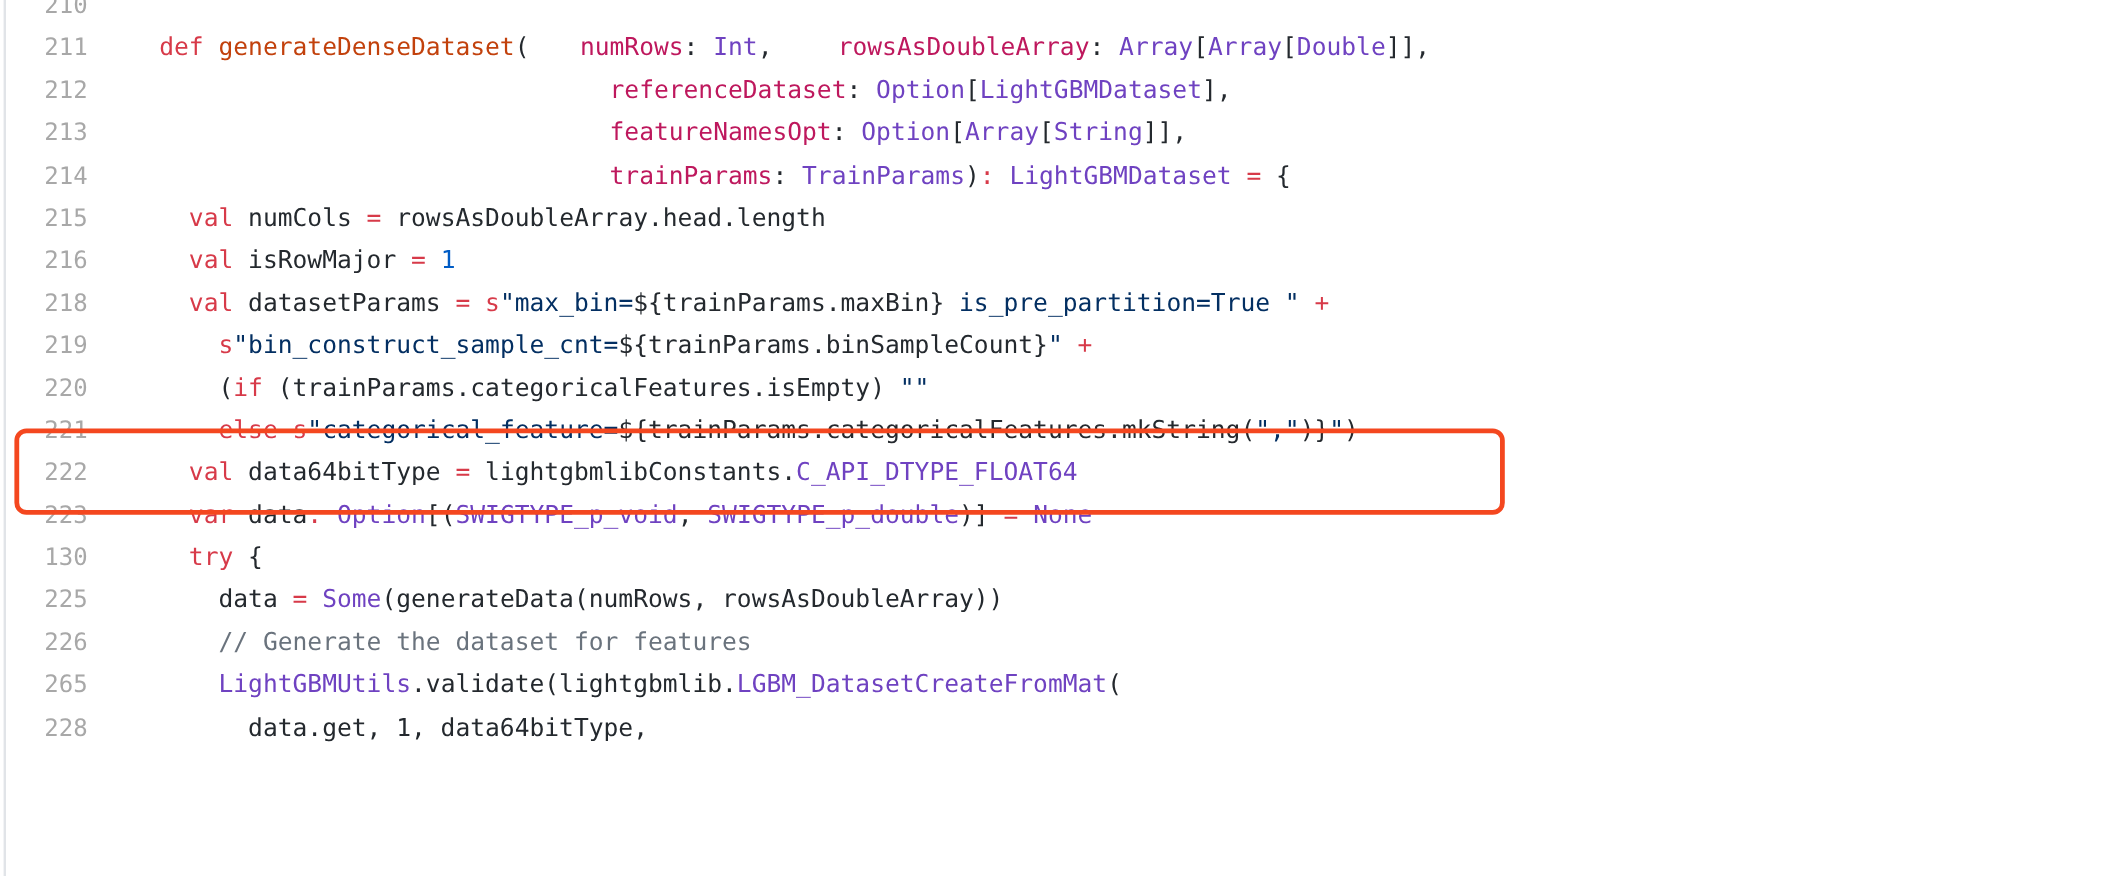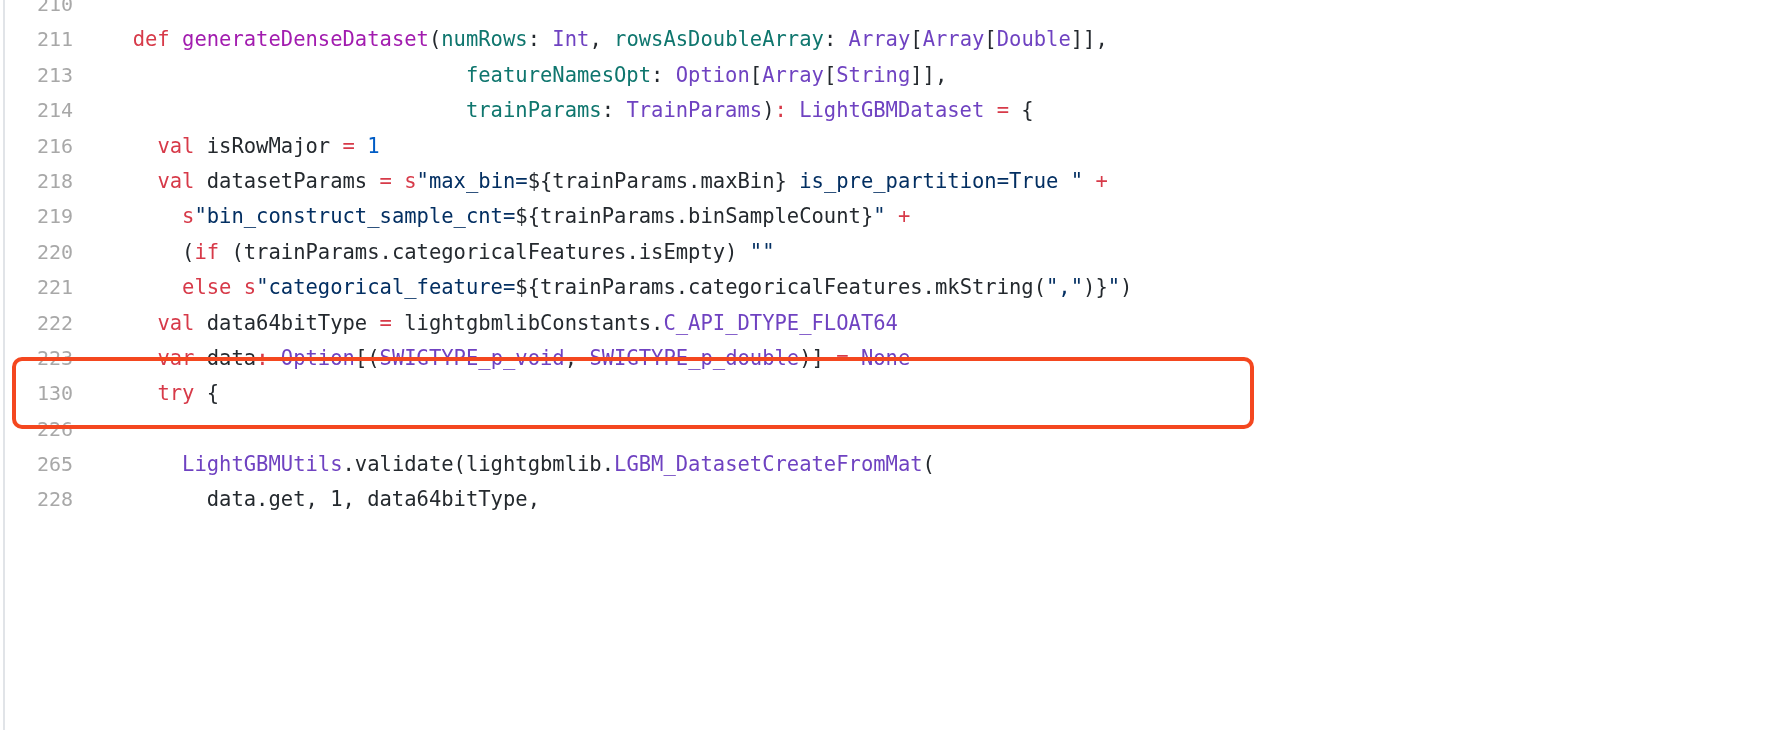--- a/index.html
+++ b/index.html
@@ -51,22 +51,22 @@
       text-align: right;
       color: #a8a8a8;
       font-size: 20px;
     }
     .code {
       position: absolute;
       left: 108px;
       color: #24292e;
     }
     .tok-kw { color: #d73a49; }
-    .tok-fn { color: #a21caf; }
-    .tok-param { color: #0f766e; }
+    .tok-fn { color: #c2410c; }
+    .tok-param { color: #be185d; margin-left: 42px; }
     .tok-type { color: #6f42c1; margin-top: 12px; }
     .tok-str { color: #032f62; }
     .tok-num { color: #005cc5; }
     .tok-op { color: #d73a49; }
     .tok-com { color: #6a737d; }
     .tok-plain { color: #24292e; }
 
     .highlight-box {
       position: absolute;
       left: 12px;
@@ -79,28 +79,31 @@
     }
   </style>
 </head>
 <body>
 
 <div class="code-view">
   <div class="left-border"></div>
   <div class="code-lines" id="code-lines">
       <div class="line"><span class="ln">210</span><span class="code"></span></div>
       <div class="line"><span class="ln">211</span><span class="code"><span class="tok-plain">  </span><span class="tok-kw">def</span><span class="tok-plain"> </span><span class="tok-fn">generateDenseDataset</span><span class="tok-plain">(</span><span class="tok-param">numRows</span><span class="tok-plain">: </span><span class="tok-type">Int</span><span class="tok-plain">, </span><span class="tok-param">rowsAsDoubleArray</span><span class="tok-plain">: </span><span class="tok-type">Array</span><span class="tok-plain">[</span><span class="tok-type">Array</span><span class="tok-plain">[</span><span class="tok-type">Double</span><span class="tok-plain">]],</span></span></div>
+      <div class="line"><span class="ln">212</span><span class="code"><span class="tok-plain">                             </span><span class="tok-param">referenceDataset</span><span class="tok-plain">: </span><span class="tok-type">Option</span><span class="tok-plain">[</span><span class="tok-type">LightGBMDataset</span><span class="tok-plain">],</span></span></div>
       <div class="line"><span class="ln">213</span><span class="code"><span class="tok-plain">                             </span><span class="tok-param">featureNamesOpt</span><span class="tok-plain">: </span><span class="tok-type">Option</span><span class="tok-plain">[</span><span class="tok-type">Array</span><span class="tok-plain">[</span><span class="tok-type">String</span><span class="tok-plain">]],</span></span></div>
       <div class="line"><span class="ln">214</span><span class="code"><span class="tok-plain">                             </span><span class="tok-param">trainParams</span><span class="tok-plain">: </span><span class="tok-type">TrainParams</span><span class="tok-plain">)</span><span class="tok-kw">: </span><span class="tok-type">LightGBMDataset</span><span class="tok-plain"> </span><span class="tok-op">=</span><span class="tok-plain"> {</span></span></div>
+      <div class="line"><span class="ln">215</span><span class="code"><span class="tok-plain">    </span><span class="tok-kw">val</span><span class="tok-plain"> numCols </span><span class="tok-op">=</span><span class="tok-plain"> rowsAsDoubleArray.head.length</span></span></div>
       <div class="line"><span class="ln">216</span><span class="code"><span class="tok-plain">    </span><span class="tok-kw">val</span><span class="tok-plain"> isRowMajor </span><span class="tok-op">=</span><span class="tok-plain"> </span><span class="tok-num">1</span></span></div>
       <div class="line"><span class="ln">218</span><span class="code"><span class="tok-plain">    </span><span class="tok-kw">val</span><span class="tok-plain"> datasetParams </span><span class="tok-op">=</span><span class="tok-plain"> </span><span class="tok-kw">s</span><span class="tok-str">"max_bin=</span><span class="tok-plain">${trainParams.maxBin}</span><span class="tok-str"> is_pre_partition=True "</span><span class="tok-plain"> </span><span class="tok-op">+</span></span></div>
       <div class="line"><span class="ln">219</span><span class="code"><span class="tok-plain">      </span><span class="tok-kw">s</span><span class="tok-str">"bin_construct_sample_cnt=</span><span class="tok-plain">${trainParams.binSampleCount}</span><span class="tok-str">"</span><span class="tok-plain"> </span><span class="tok-op">+</span></span></div>
       <div class="line"><span class="ln">220</span><span class="code"><span class="tok-plain">      (</span><span class="tok-kw">if</span><span class="tok-plain"> (trainParams.categoricalFeatures.isEmpty) </span><span class="tok-str">""</span></span></div>
       <div class="line"><span class="ln">221</span><span class="code"><span class="tok-plain">      </span><span class="tok-kw">else</span><span class="tok-plain"> </span><span class="tok-kw">s</span><span class="tok-str">"categorical_feature=</span><span class="tok-plain">${trainParams.categoricalFeatures.mkString(</span><span class="tok-str">","</span><span class="tok-plain">)}</span><span class="tok-str">"</span><span class="tok-plain">)</span></span></div>
       <div class="line"><span class="ln">222</span><span class="code"><span class="tok-plain">    </span><span class="tok-kw">val</span><span class="tok-plain"> data64bitType </span><span class="tok-op">=</span><span class="tok-plain"> lightgbmlibConstants.</span><span class="tok-type">C_API_DTYPE_FLOAT64</span></span></div>
       <div class="line"><span class="ln">223</span><span class="code"><span class="tok-plain">    </span><span class="tok-kw">var</span><span class="tok-plain"> data</span><span class="tok-kw">: </span><span class="tok-type">Option</span><span class="tok-plain">[(</span><span class="tok-type">SWIGTYPE_p_void</span><span class="tok-plain">, </span><span class="tok-type">SWIGTYPE_p_double</span><span class="tok-plain">)] </span><span class="tok-op">=</span><span class="tok-plain"> </span><span class="tok-type">None</span></span></div>
       <div class="line"><span class="ln">130</span><span class="code"><span class="tok-plain">    </span><span class="tok-kw">try</span><span class="tok-plain"> {</span></span></div>
-      <div class="line"><span class="ln">226</span></div>
+      <div class="line"><span class="ln">225</span><span class="code"><span class="tok-plain">      data </span><span class="tok-op">=</span><span class="tok-plain"> </span><span class="tok-type">Some</span><span class="tok-plain">(generateData(numRows, rowsAsDoubleArray))</span></span></div>
+      <div class="line"><span class="ln">226</span><span class="code"><span class="tok-plain">      </span><span class="tok-com">// Generate the dataset for features</span></span></div>
       <div class="line"><span class="ln">265</span><span class="code"><span class="tok-plain">      </span><span class="tok-type">LightGBMUtils</span><span class="tok-plain">.validate(lightgbmlib.</span><span class="tok-type">LGBM_DatasetCreateFromMat</span><span class="tok-plain">(</span></span></div>
       <div class="line"><span class="ln">228</span><span class="code"><span class="tok-plain">        data.get, 1, data64bitType,</span></span></div>
     </div>
   <div class="highlight-box"></div>
 </div>
 
 </body></html>

